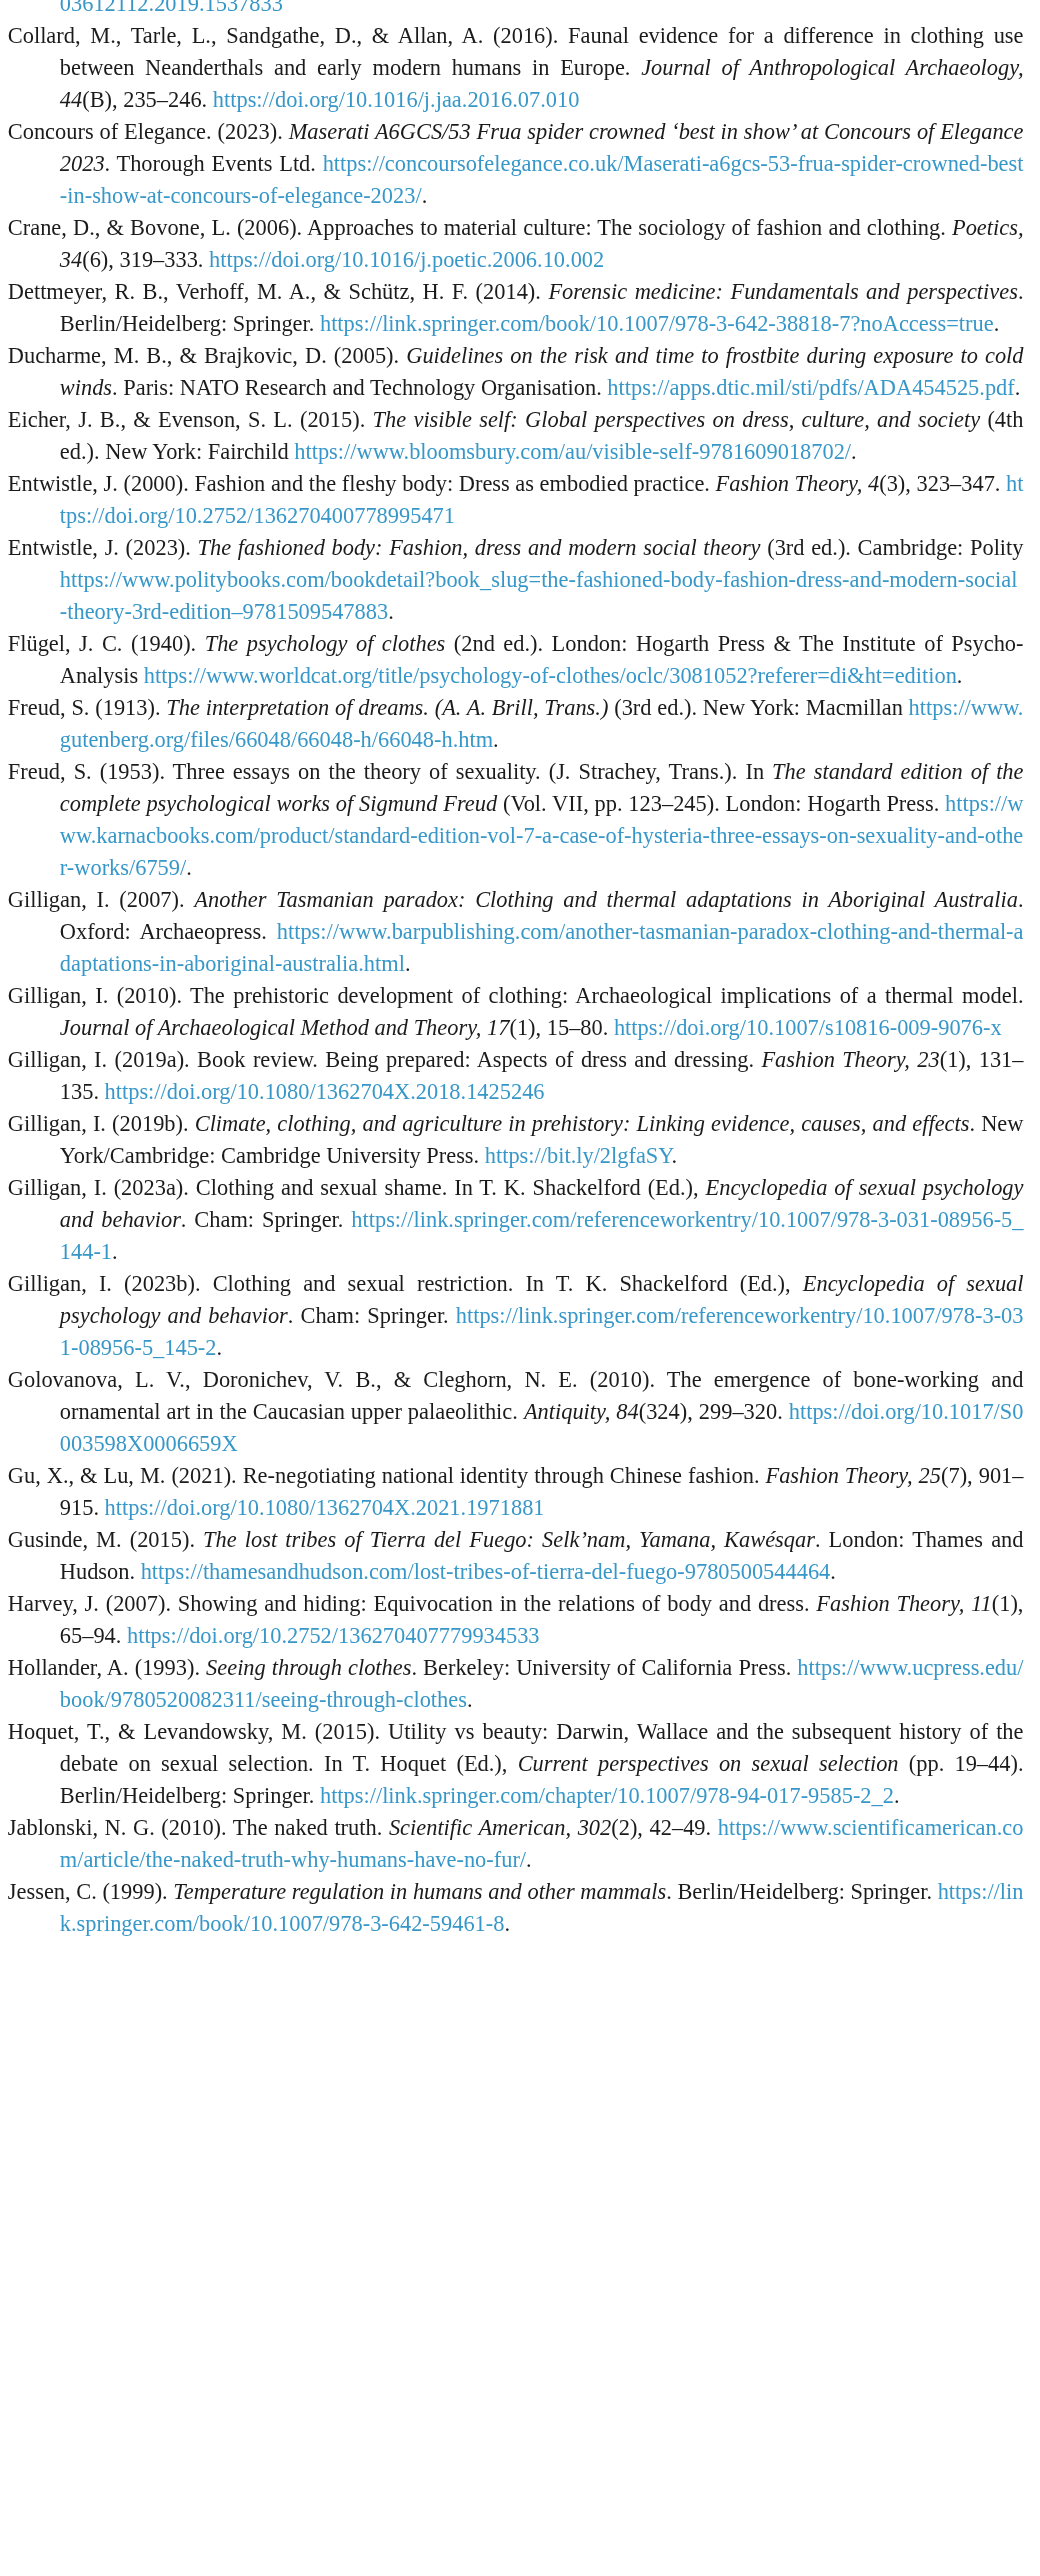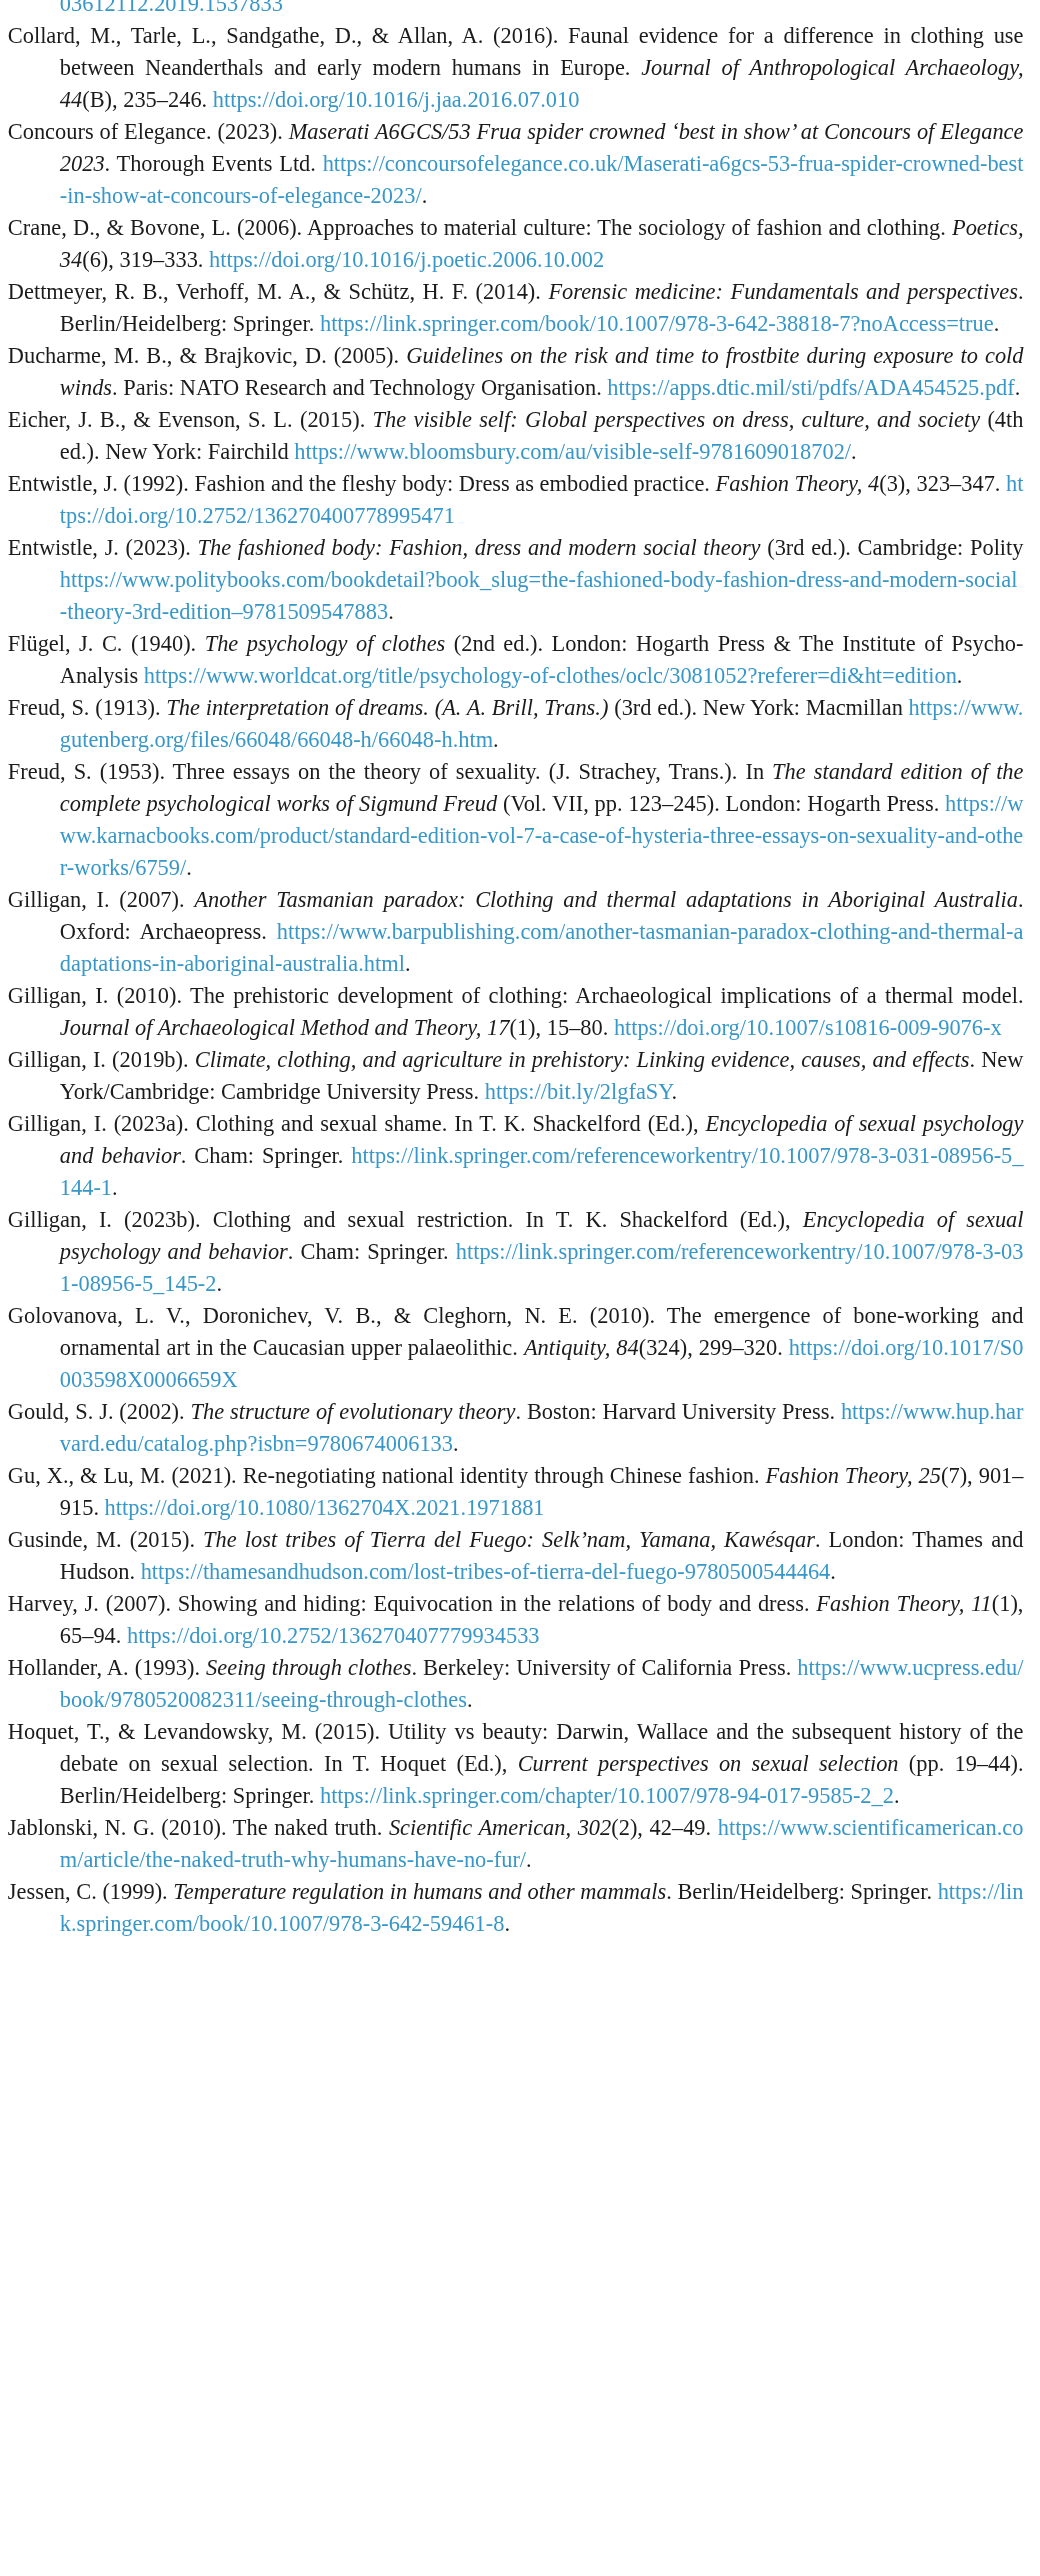--- a/index.html
+++ b/index.html
@@ -45,32 +45,32 @@
 
 <div class="page">
   <div id="refs" class="refs">
       <p class="ref continuation clipped"><span class="seg seg-link">03612112.2019.1537833</span></p>
       <p class="ref"><span class="seg seg-plain">Collard, M., Tarle, L., Sandgathe, D., &amp; Allan, A. (2016). Faunal evidence for a difference in clothing use between Neanderthals and early modern humans in Europe. </span><span class="seg seg-italic">Journal of Anthropological Archaeology, 44</span><span class="seg seg-plain">(B), 235–246. </span><span class="seg seg-link">https://doi.org/10.1016/j.jaa.2016.07.010</span></p>
       <p class="ref"><span class="seg seg-plain">Concours of Elegance. (2023). </span><span class="seg seg-italic">Maserati A6GCS/53 Frua spider crowned ‘best in show’ at Concours of Elegance 2023</span><span class="seg seg-plain">. Thorough Events Ltd. </span><span class="seg seg-link">https://concoursofelegance.co.uk/Maserati-a6gcs-53-frua-spider-crowned-best-in-show-at-concours-of-elegance-2023/</span><span class="seg seg-plain">.</span></p>
       <p class="ref"><span class="seg seg-plain">Crane, D., &amp; Bovone, L. (2006). Approaches to material culture: The sociology of fashion and clothing. </span><span class="seg seg-italic">Poetics, 34</span><span class="seg seg-plain">(6), 319–333. </span><span class="seg seg-link">https://doi.org/10.1016/j.poetic.2006.10.002</span></p>
       <p class="ref"><span class="seg seg-plain">Dettmeyer, R. B., Verhoff, M. A., &amp; Schütz, H. F. (2014). </span><span class="seg seg-italic">Forensic medicine: Fundamentals and perspectives</span><span class="seg seg-plain">. Berlin/Heidelberg: Springer. </span><span class="seg seg-link">https://link.springer.com/book/10.1007/978-3-642-38818-7?noAccess=true</span><span class="seg seg-plain">.</span></p>
       <p class="ref"><span class="seg seg-plain">Ducharme, M. B., &amp; Brajkovic, D. (2005). </span><span class="seg seg-italic">Guidelines on the risk and time to frostbite during exposure to cold winds</span><span class="seg seg-plain">. Paris: NATO Research and Technology Organisation. </span><span class="seg seg-link">https://apps.dtic.mil/sti/pdfs/ADA454525.pdf</span><span class="seg seg-plain">.</span></p>
       <p class="ref"><span class="seg seg-plain">Eicher, J. B., &amp; Evenson, S. L. (2015). </span><span class="seg seg-italic">The visible self: Global perspectives on dress, culture, and society</span><span class="seg seg-plain"> (4th ed.). New York: Fairchild </span><span class="seg seg-link">https://www.bloomsbury.com/au/visible-self-9781609018702/</span><span class="seg seg-plain">.</span></p>
-      <p class="ref"><span class="seg seg-plain">Entwistle, J. (1992). Fashion and the fleshy body: Dress as embodied practice. </span><span class="seg seg-italic">Fashion Theory, 4</span><span class="seg seg-plain">(3), 323–347. </span><span class="seg seg-link">https://doi.org/10.2752/136270400778995471</span></p>
+      <p class="ref"><span class="seg seg-plain">Entwistle, J. (2000). Fashion and the fleshy body: Dress as embodied practice. </span><span class="seg seg-italic">Fashion Theory, 4</span><span class="seg seg-plain">(3), 323–347. </span><span class="seg seg-link">https://doi.org/10.2752/136270400778995471</span></p>
       <p class="ref"><span class="seg seg-plain">Entwistle, J. (2023). </span><span class="seg seg-italic">The fashioned body: Fashion, dress and modern social theory</span><span class="seg seg-plain"> (3rd ed.). Cambridge: Polity </span><span class="seg seg-link">https://www.politybooks.com/bookdetail?book_slug=the-fashioned-body-fashion-dress-and-modern-social-theory-3rd-edition–9781509547883</span><span class="seg seg-plain">.</span></p>
       <p class="ref"><span class="seg seg-plain">Flügel, J. C. (1940). </span><span class="seg seg-italic">The psychology of clothes</span><span class="seg seg-plain"> (2nd ed.). London: Hogarth Press &amp; The Institute of Psycho-Analysis </span><span class="seg seg-link">https://www.worldcat.org/title/psychology-of-clothes/oclc/3081052?referer=di&amp;ht=edition</span><span class="seg seg-plain">.</span></p>
       <p class="ref"><span class="seg seg-plain">Freud, S. (1913). </span><span class="seg seg-italic">The interpretation of dreams. (A. A. Brill, Trans.)</span><span class="seg seg-plain"> (3rd ed.). New York: Macmillan </span><span class="seg seg-link">https://www.gutenberg.org/files/66048/66048-h/66048-h.htm</span><span class="seg seg-plain">.</span></p>
       <p class="ref"><span class="seg seg-plain">Freud, S. (1953). Three essays on the theory of sexuality. (J. Strachey, Trans.). In </span><span class="seg seg-italic">The standard edition of the complete psychological works of Sigmund Freud</span><span class="seg seg-plain"> (Vol. VII, pp. 123–245). London: Hogarth Press. </span><span class="seg seg-link">https://www.karnacbooks.com/product/standard-edition-vol-7-a-case-of-hysteria-three-essays-on-sexuality-and-other-works/6759/</span><span class="seg seg-plain">.</span></p>
       <p class="ref"><span class="seg seg-plain">Gilligan, I. (2007). </span><span class="seg seg-italic">Another Tasmanian paradox: Clothing and thermal adaptations in Aboriginal Australia</span><span class="seg seg-plain">. Oxford: Archaeopress. </span><span class="seg seg-link">https://www.barpublishing.com/another-tasmanian-paradox-clothing-and-thermal-adaptations-in-aboriginal-australia.html</span><span class="seg seg-plain">.</span></p>
       <p class="ref"><span class="seg seg-plain">Gilligan, I. (2010). The prehistoric development of clothing: Archaeological implications of a thermal model. </span><span class="seg seg-italic">Journal of Archaeological Method and Theory, 17</span><span class="seg seg-plain">(1), 15–80. </span><span class="seg seg-link">https://doi.org/10.1007/s10816-009-9076-x</span></p>
+      <p class="ref"><span class="seg seg-plain">Gilligan, I. (2019a). Book review. Being prepared: Aspects of dress and dressing. </span><span class="seg seg-italic">Fashion Theory, 23</span><span class="seg seg-plain">(1), 131–135. </span><span class="seg seg-link">https://doi.org/10.1080/1362704X.2018.1425246</span></p>
       <p class="ref"><span class="seg seg-plain">Gilligan, I. (2019b). </span><span class="seg seg-italic">Climate, clothing, and agriculture in prehistory: Linking evidence, causes, and effects</span><span class="seg seg-plain">. New York/Cambridge: Cambridge University Press. </span><span class="seg seg-link">https://bit.ly/2lgfaSY</span><span class="seg seg-plain">.</span></p>
       <p class="ref"><span class="seg seg-plain">Gilligan, I. (2023a). Clothing and sexual shame. In T. K. Shackelford (Ed.), </span><span class="seg seg-italic">Encyclopedia of sexual psychology and behavior</span><span class="seg seg-plain">. Cham: Springer. </span><span class="seg seg-link">https://link.springer.com/referenceworkentry/10.1007/978-3-031-08956-5_144-1</span><span class="seg seg-plain">.</span></p>
       <p class="ref"><span class="seg seg-plain">Gilligan, I. (2023b). Clothing and sexual restriction. In T. K. Shackelford (Ed.), </span><span class="seg seg-italic">Encyclopedia of sexual psychology and behavior</span><span class="seg seg-plain">. Cham: Springer. </span><span class="seg seg-link">https://link.springer.com/referenceworkentry/10.1007/978-3-031-08956-5_145-2</span><span class="seg seg-plain">.</span></p>
       <p class="ref"><span class="seg seg-plain">Golovanova, L. V., Doronichev, V. B., &amp; Cleghorn, N. E. (2010). The emergence of bone-working and ornamental art in the Caucasian upper palaeolithic. </span><span class="seg seg-italic">Antiquity, 84</span><span class="seg seg-plain">(324), 299–320. </span><span class="seg seg-link">https://doi.org/10.1017/S0003598X0006659X</span></p>
-      <p class="ref"><span class="seg seg-plain">Gould, S. J. (2002). </span><span class="seg seg-italic">The structure of evolutionary theory</span><span class="seg seg-plain">. Boston: Harvard University Press. </span><span class="seg seg-link">https://www.hup.harvard.edu/catalog.php?isbn=9780674006133</span><span class="seg seg-plain">.</span></p>
       <p class="ref"><span class="seg seg-plain">Gu, X., &amp; Lu, M. (2021). Re-negotiating national identity through Chinese fashion. </span><span class="seg seg-italic">Fashion Theory, 25</span><span class="seg seg-plain">(7), 901–915. </span><span class="seg seg-link">https://doi.org/10.1080/1362704X.2021.1971881</span></p>
       <p class="ref"><span class="seg seg-plain">Gusinde, M. (2015). </span><span class="seg seg-italic">The lost tribes of Tierra del Fuego: Selk’nam, Yamana, Kawésqar</span><span class="seg seg-plain">. London: Thames and Hudson. </span><span class="seg seg-link">https://thamesandhudson.com/lost-tribes-of-tierra-del-fuego-9780500544464</span><span class="seg seg-plain">.</span></p>
       <p class="ref"><span class="seg seg-plain">Harvey, J. (2007). Showing and hiding: Equivocation in the relations of body and dress. </span><span class="seg seg-italic">Fashion Theory, 11</span><span class="seg seg-plain">(1), 65–94. </span><span class="seg seg-link">https://doi.org/10.2752/136270407779934533</span></p>
       <p class="ref"><span class="seg seg-plain">Hollander, A. (1993). </span><span class="seg seg-italic">Seeing through clothes</span><span class="seg seg-plain">. Berkeley: University of California Press. </span><span class="seg seg-link">https://www.ucpress.edu/book/9780520082311/seeing-through-clothes</span><span class="seg seg-plain">.</span></p>
       <p class="ref"><span class="seg seg-plain">Hoquet, T., &amp; Levandowsky, M. (2015). Utility vs beauty: Darwin, Wallace and the subsequent history of the debate on sexual selection. In T. Hoquet (Ed.), </span><span class="seg seg-italic">Current perspectives on sexual selection</span><span class="seg seg-plain"> (pp. 19–44). Berlin/Heidelberg: Springer. </span><span class="seg seg-link">https://link.springer.com/chapter/10.1007/978-94-017-9585-2_2</span><span class="seg seg-plain">.</span></p>
       <p class="ref"><span class="seg seg-plain">Jablonski, N. G. (2010). The naked truth. </span><span class="seg seg-italic">Scientific American, 302</span><span class="seg seg-plain">(2), 42–49. </span><span class="seg seg-link">https://www.scientificamerican.com/article/the-naked-truth-why-humans-have-no-fur/</span><span class="seg seg-plain">.</span></p>
       <p class="ref"><span class="seg seg-plain">Jessen, C. (1999). </span><span class="seg seg-italic">Temperature regulation in humans and other mammals</span><span class="seg seg-plain">. Berlin/Heidelberg: Springer. </span><span class="seg seg-link">https://link.springer.com/book/10.1007/978-3-642-59461-8</span><span class="seg seg-plain">.</span></p>
     </div>
 </div>
 

